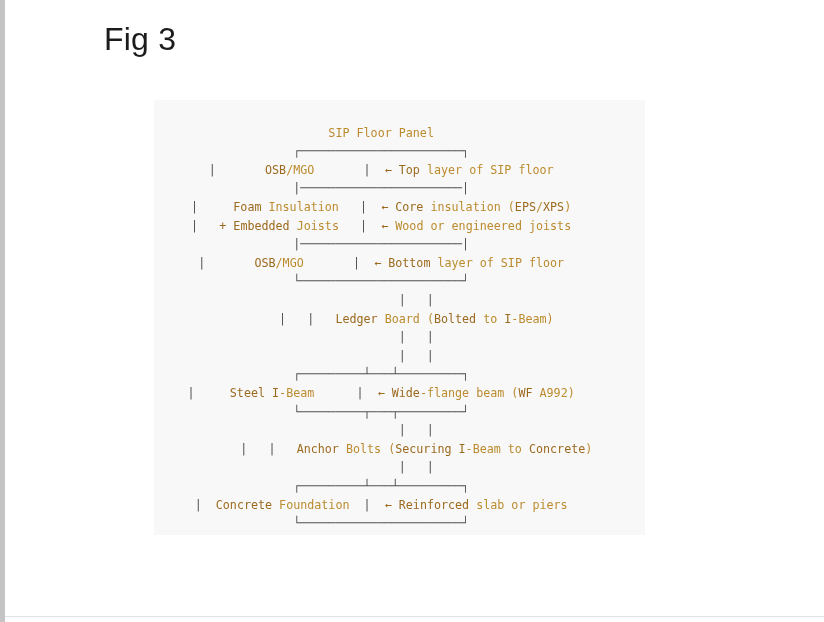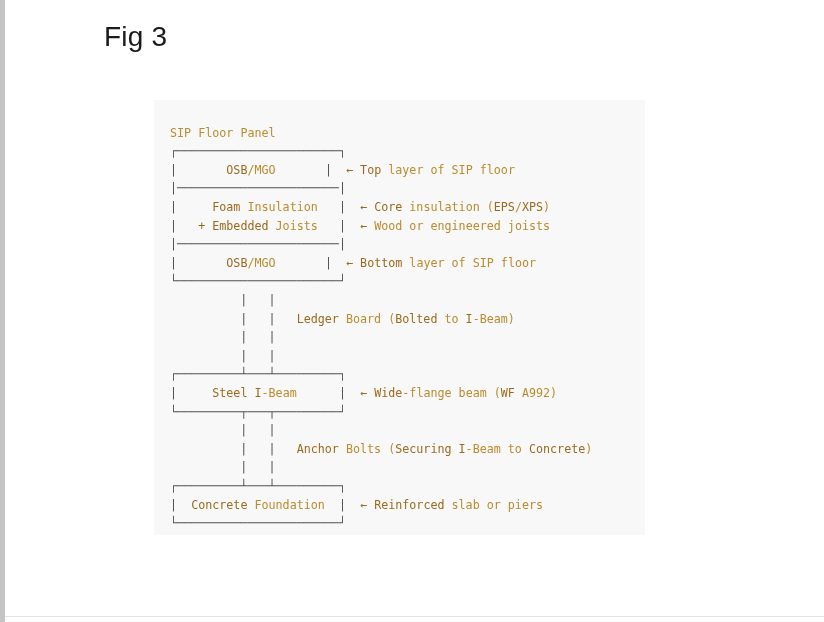--- a/index.html
+++ b/index.html
@@ -33,35 +33,36 @@
     left: 5px; top: 0;
     width: 819px; height: 616px;
     background: #ffffff;
   }
 
   #fig-title {
     position: absolute;
     left: 104px;
     top: 21px;
     font-family: "Liberation Sans", sans-serif;
-    font-size: 28px;
+    font-size: 32px;
     font-weight: 400;
     color: #1b1b1b;
     letter-spacing: 0.2px;
     white-space: pre;
   }
 
   #ascii-panel {
     position: absolute;
     left: 154px;
     top: 100px;
     width: 491px;
     height: 435px;
     background: #f8f8f8;
     overflow: hidden;
+    text-align: center;
   }
 
   #ascii-art {
     position: absolute;
     left: 16px;
     top: 12px;
     font-family: "DejaVu Sans Mono", "Liberation Mono", monospace;
     font-size: 11.7px;
     line-height: 18.6px;
     white-space: pre;

